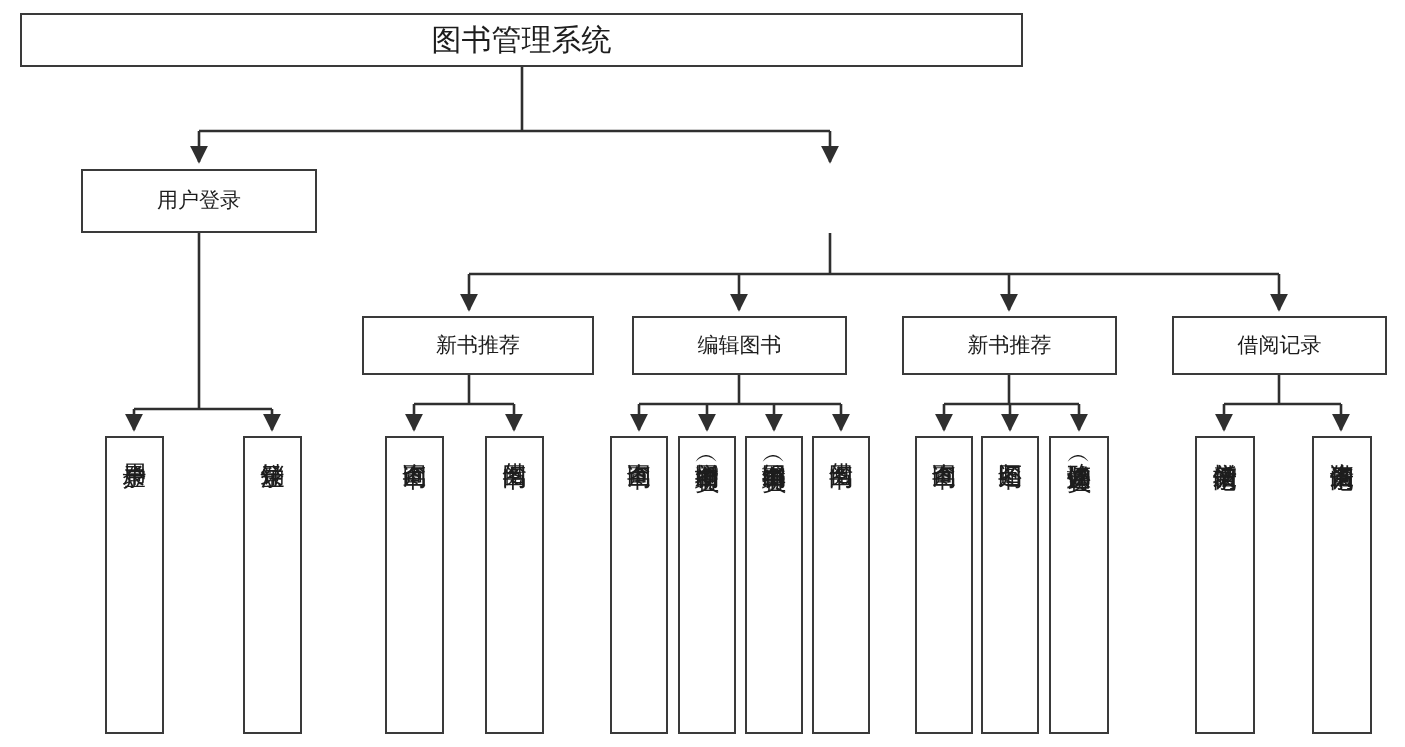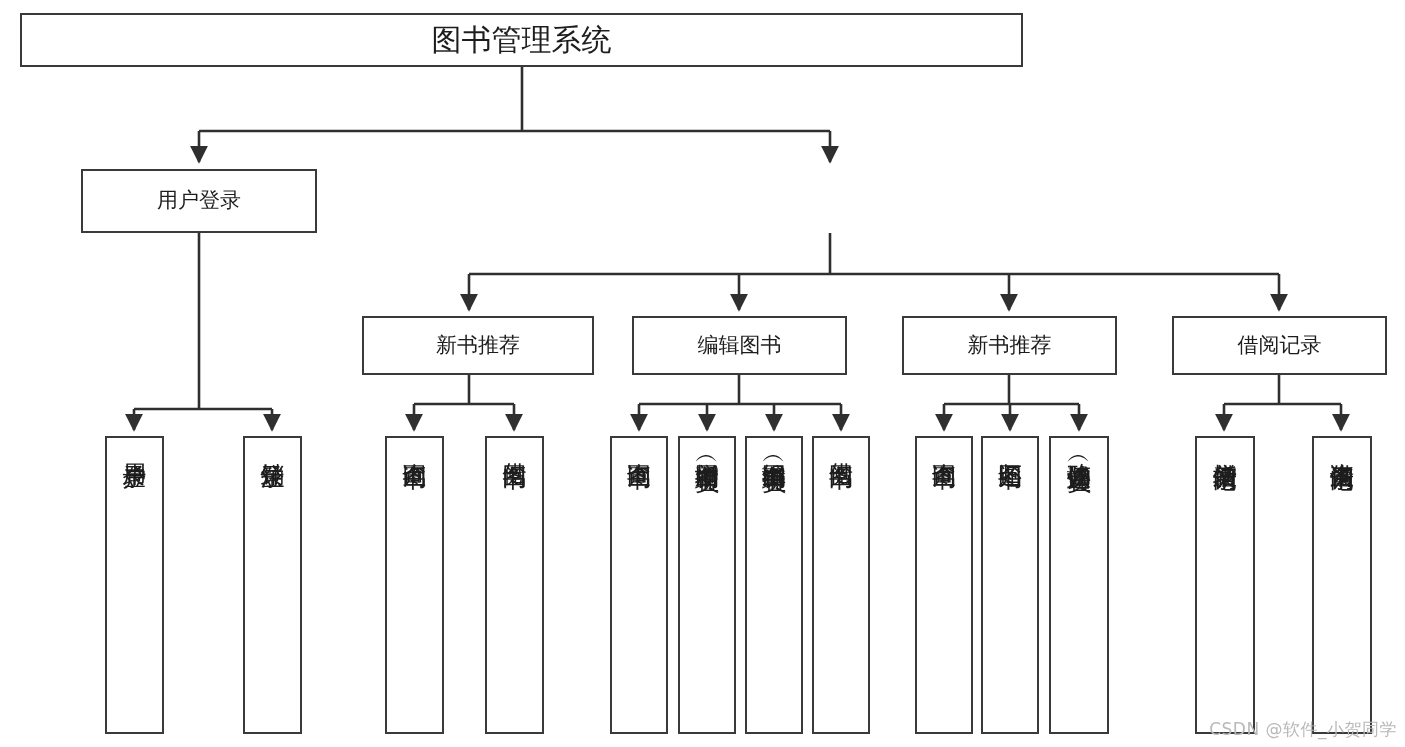--- a/index.html
+++ b/index.html
@@ -184,15 +184,14 @@
     <span class="node-label">确认归还（管理员）</span>
   </div>
 
   <div class="node v-node" style="left:1195px; top:436px; width:60px; height:298px;">
     <span class="node-label">新增借阅记录</span>
   </div>
   <div class="node v-node" style="left:1312px; top:436px; width:60px; height:298px;">
     <span class="node-label">查询借阅记录</span>
   </div>
 
-  <div id="watermark">CSDN @软件_小贺同学</div>
 
 </div>
 
 </body></html>

